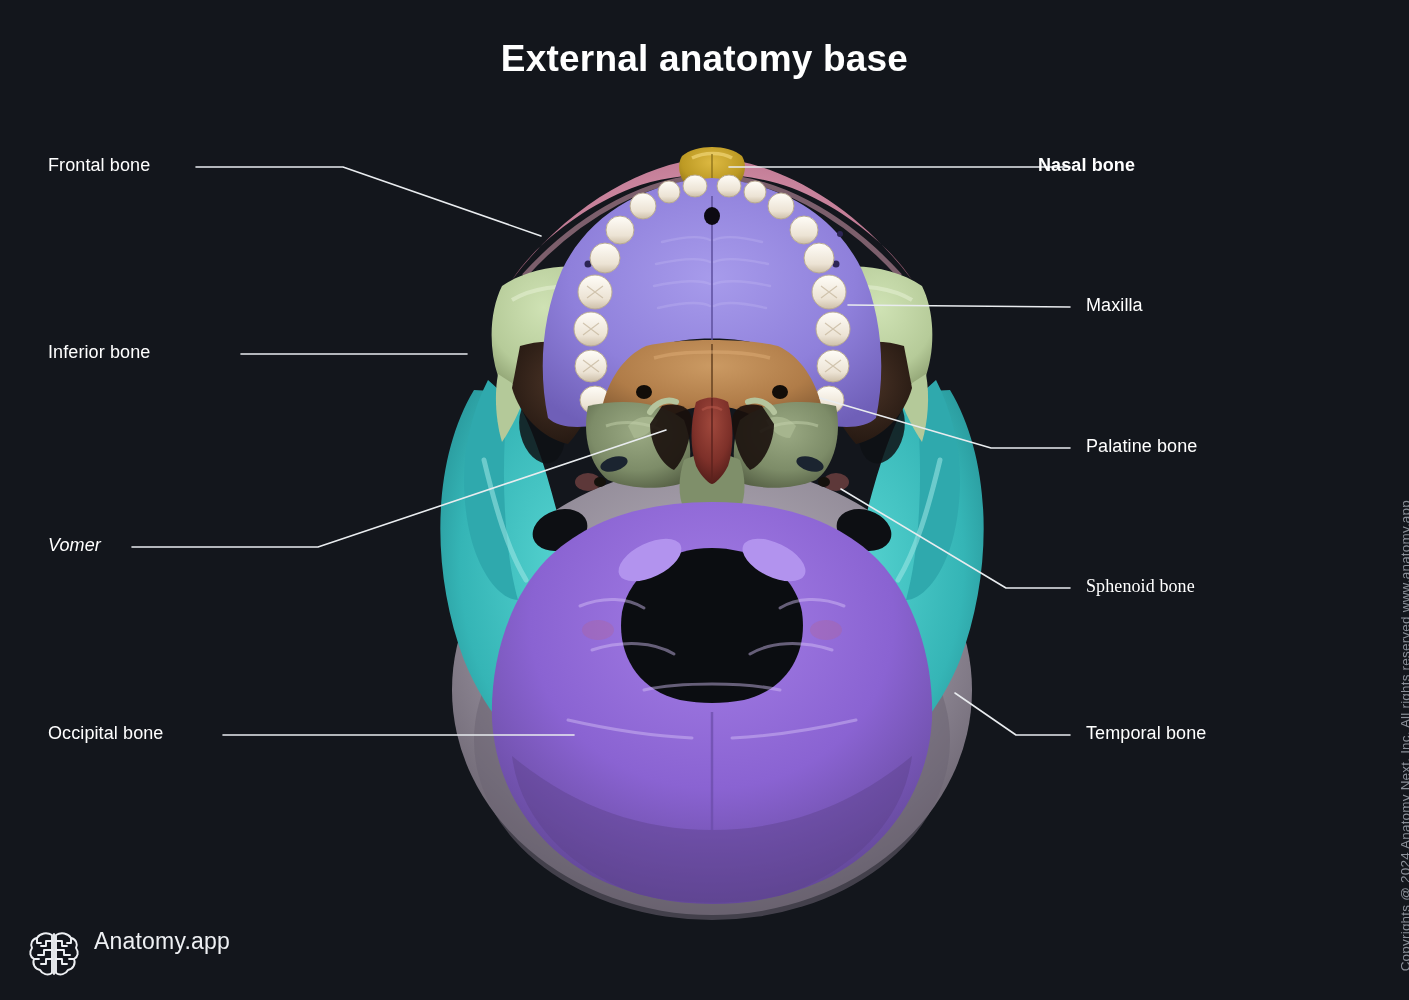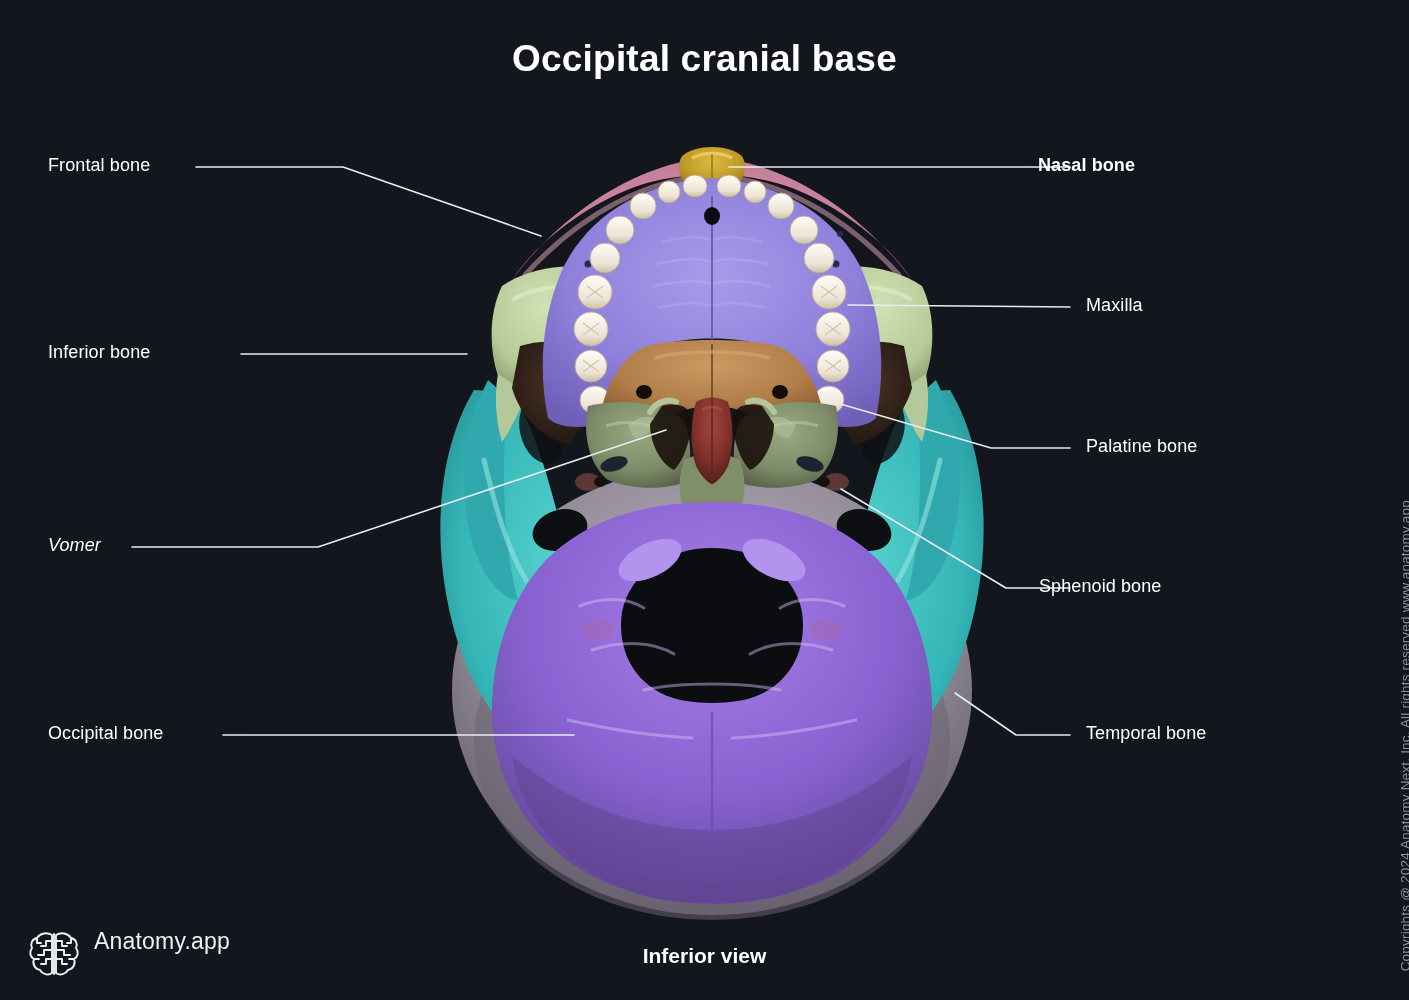--- a/index.html
+++ b/index.html
@@ -53,21 +53,21 @@
   .logo-text { font-size: 23px; color: #eef0f3; letter-spacing: .2px; }
 
   
   #skull { position: absolute; left: 392px; top: 130px; width: 640px; height: 790px; }
 </style>
 </head>
 <body>
 
 <div id="root">
 
-  <div class="title">Occipital cranial base</div>
+  <div class="title">External anatomy base</div>
 
   <svg id="skull" viewBox="0 0 640 790">
     <defs>
       <radialGradient id="gMax" cx="50%" cy="40%" r="70%">
         <stop offset="0%" stop-color="#a79beb"></stop>
         <stop offset="60%" stop-color="#8f80db"></stop>
         <stop offset="100%" stop-color="#6f5fb8"></stop>
       </radialGradient>
       <radialGradient id="gOcc" cx="50%" cy="30%" r="75%">
         <stop offset="0%" stop-color="#a47ee6"></stop>
@@ -340,24 +340,23 @@
   </svg>
 
   <div class="label left" style="left:48px; top:155px;">Frontal bone</div>
   <div class="label left" style="left:48px; top:342px;">Inferior bone</div>
   <div class="label left" style="left:48px; top:535px;font-style:italic;">Vomer</div>
   <div class="label left" style="left:48px; top:723px;">Occipital bone</div>
 
   <div class="label right" style="left:1038px; top:155px;font-weight:bold;">Nasal bone</div>
   <div class="label right" style="left:1086px; top:295px;">Maxilla</div>
   <div class="label right" style="left:1086px; top:436px;">Palatine bone</div>
-  <div class="label right" style="left:1039px; top:576px;">Sphenoid bone</div>
+  <div class="label right" style="left:1086px; top:576px;font-family:Liberation Serif, serif;">Sphenoid bone</div>
   <div class="label right" style="left:1086px; top:723px;">Temporal bone</div>
 
-  <div class="caption">Inferior view</div>
 
   <div class="copyright">Copyrights @ 2024 Anatomy Next, Inc. All rights reserved www.anatomy.app</div>
 
   <div class="logo">
     <svg width="52" height="52" viewBox="0 0 52 52">
       <g fill="none" stroke="#eef0f3" stroke-width="1.9" stroke-linecap="round" stroke-linejoin="round">
 
         <path d="M24 7 C19 4 12 5 9 10 C4 11 2 16 4 20 C1 24 2 29 6 31
                  C4 36 7 41 12 42 C14 46 20 48 24 45 Z"></path>
 

